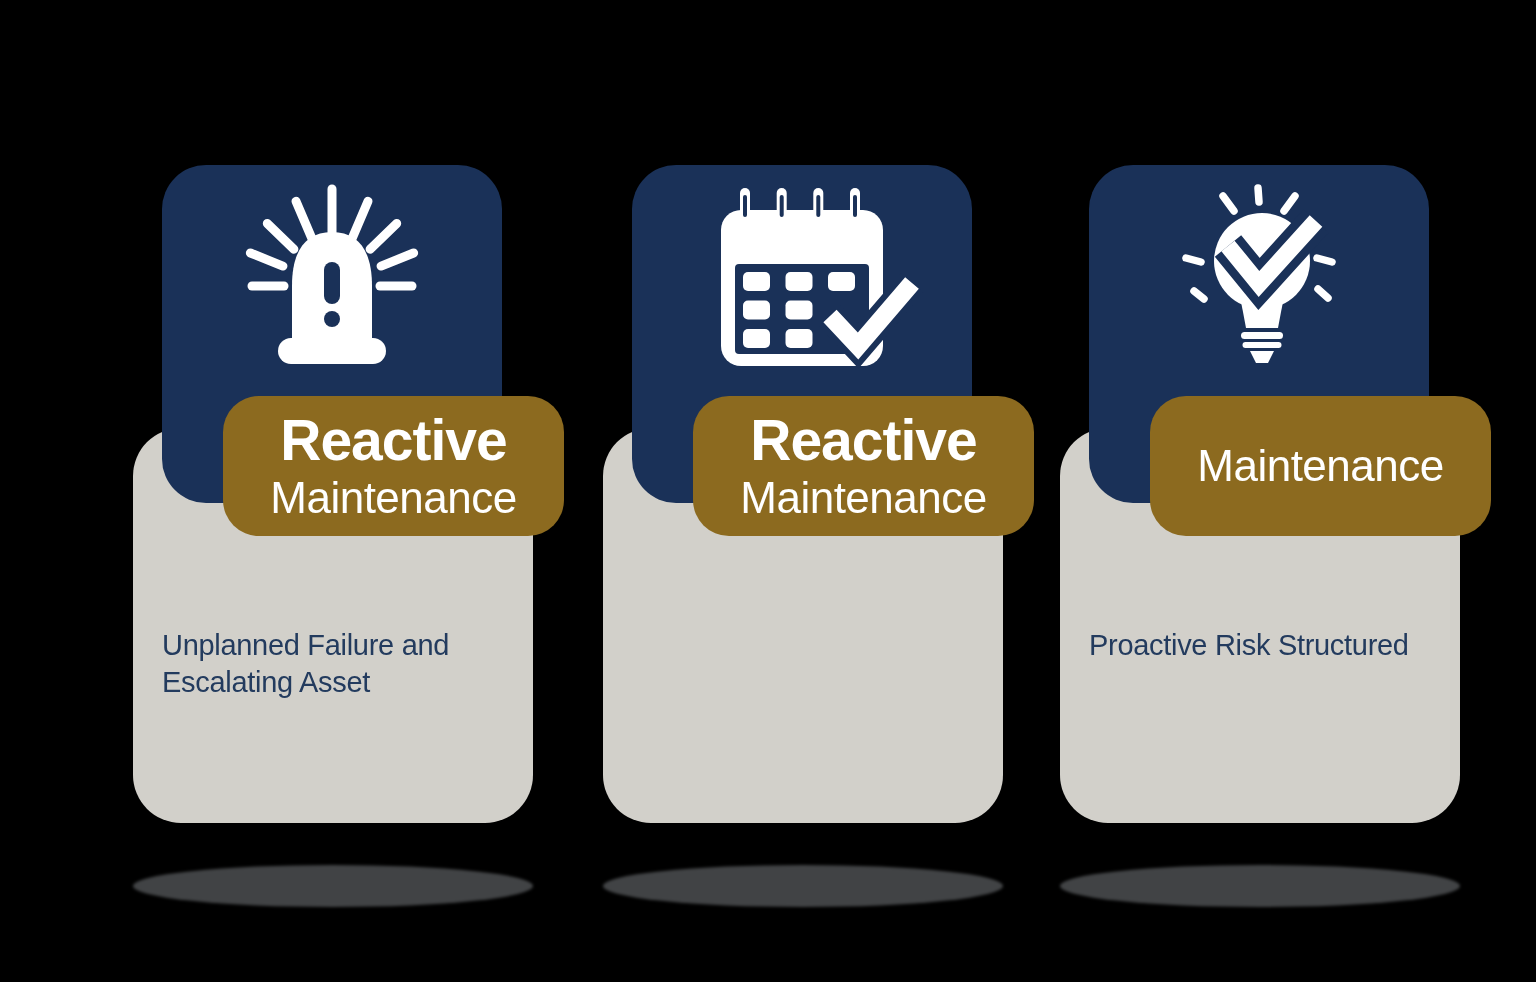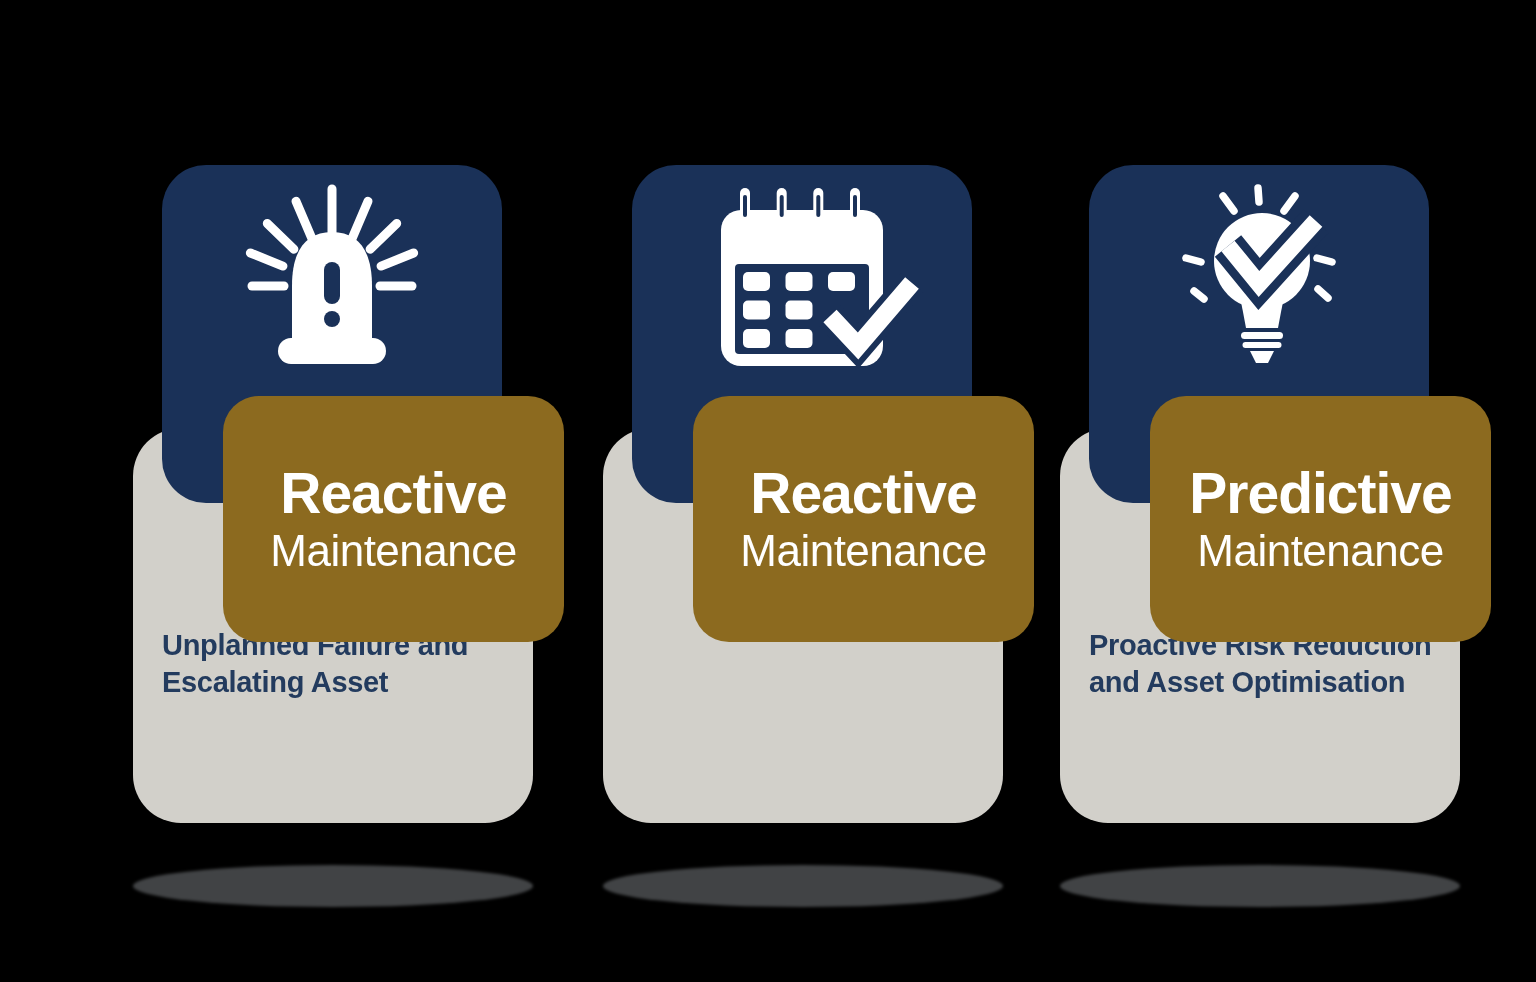--- a/index.html
+++ b/index.html
@@ -10,26 +10,26 @@
   *{margin:0;padding:0;box-sizing:border-box}
   html,body{width:1536px;height:982px;overflow:hidden}
   body{background:var(--background,#000);font-family:"Liberation Sans",sans-serif;}
   .stage{position:relative;width:1536px;height:982px}
   .group{position:absolute;top:165px;width:400px;height:790px}
   .shadow{position:absolute;left:0;top:700px;width:400px;height:42px;
     background:var(--shadow-gray,#414345);border-radius:50%;filter:blur(1.5px)}
   .panel{position:absolute;left:0;top:263px;width:400px;height:395px;
     background:var(--panel-gray,#D2D0CA);border-radius:48px}
   .desc{position:absolute;left:29px;top:462px;width:350px;
-    color:var(--description-navy,#233B5E);font-size:29px;font-weight:bold;
+    color:var(--description-navy,#233B5E);font-size:29px;font-weight:normal;
     line-height:37px;letter-spacing:-0.3px}
   .tile{position:absolute;left:29px;top:0;width:340px;height:338px;
     background:var(--tile-navy,#1A3158);border-radius:44px;
     display:flex;justify-content:center;align-items:flex-start;padding-top:21px}
-  .badge{position:absolute;left:90px;top:231px;width:341px;height:246px;
+  .badge{position:absolute;left:90px;top:231px;width:341px;height:140px;
     background:var(--badge-gold,#8C6A1F);border-radius:36px;
     display:flex;flex-direction:column;justify-content:center;align-items:center;
     color:var(--title-white,#fff);text-align:center}
   .t1{font-size:57px;font-weight:bold;line-height:64px;letter-spacing:-1px}
   .t2{font-size:44px;font-weight:normal;line-height:52px;letter-spacing:-0.5px}
   .g1{left:133px}.g2{left:603px}.g3{left:1060px}
   .cal-svg{margin-left:36px}
   .ic-w{fill:#FFFFFF}
   .ic-n{fill:var(--tile-navy,#1A3158)}
   .ray{stroke:#FFFFFF;stroke-linecap:round;fill:none}
@@ -110,22 +110,21 @@
     <div class="badge">
       <div class="t1">Reactive</div>
       <div class="t2">Maintenance</div>
     </div>
   </div>
 
   <div class="group g3">
     <div class="shadow"></div>
     <div class="panel"></div>
     <div class="desc">
-      <div>Proactive Risk Reduction</div>
-      <div>and Asset Optimisation</div>
+      <div>Proactive Risk Structured</div>
     </div>
     <div class="tile">
       <span>
         <svg width="160" height="180" viewBox="0 0 160 180" style="overflow:visible">
           <g class="ray" stroke-width="7.5">
             <line x1="79" y1="2" x2="80" y2="16"></line>
             <line x1="44" y1="10" x2="55" y2="25"></line>
             <line x1="116" y1="10" x2="105" y2="25"></line>
             <line x1="7" y1="72" x2="22" y2="76"></line>
             <line x1="138" y1="72" x2="153" y2="76"></line>
@@ -136,18 +135,17 @@
           <polygon class="ic-w" points="60,105 106,105 99,142 67,142"></polygon>
           <rect class="ic-w" x="62" y="146" width="42" height="7" rx="3.5"></rect>
           <rect class="ic-w" x="63.5" y="156" width="39" height="6" rx="3"></rect>
           <polygon class="ic-w" points="71,165 95,165 89,177 77,177"></polygon>
           <path class="chk-under" stroke-width="34" d="M49,60 L80,98 L137,35"></path>
           <path class="chk-over" stroke-width="17" d="M49,60 L80,98 L137,35"></path>
         </svg>
       </span>
     </div>
     <div class="badge">
-      <div class="t1">Predictive</div>
       <div class="t2">Maintenance</div>
     </div>
   </div>
 
 </div>
 
 </body></html>

